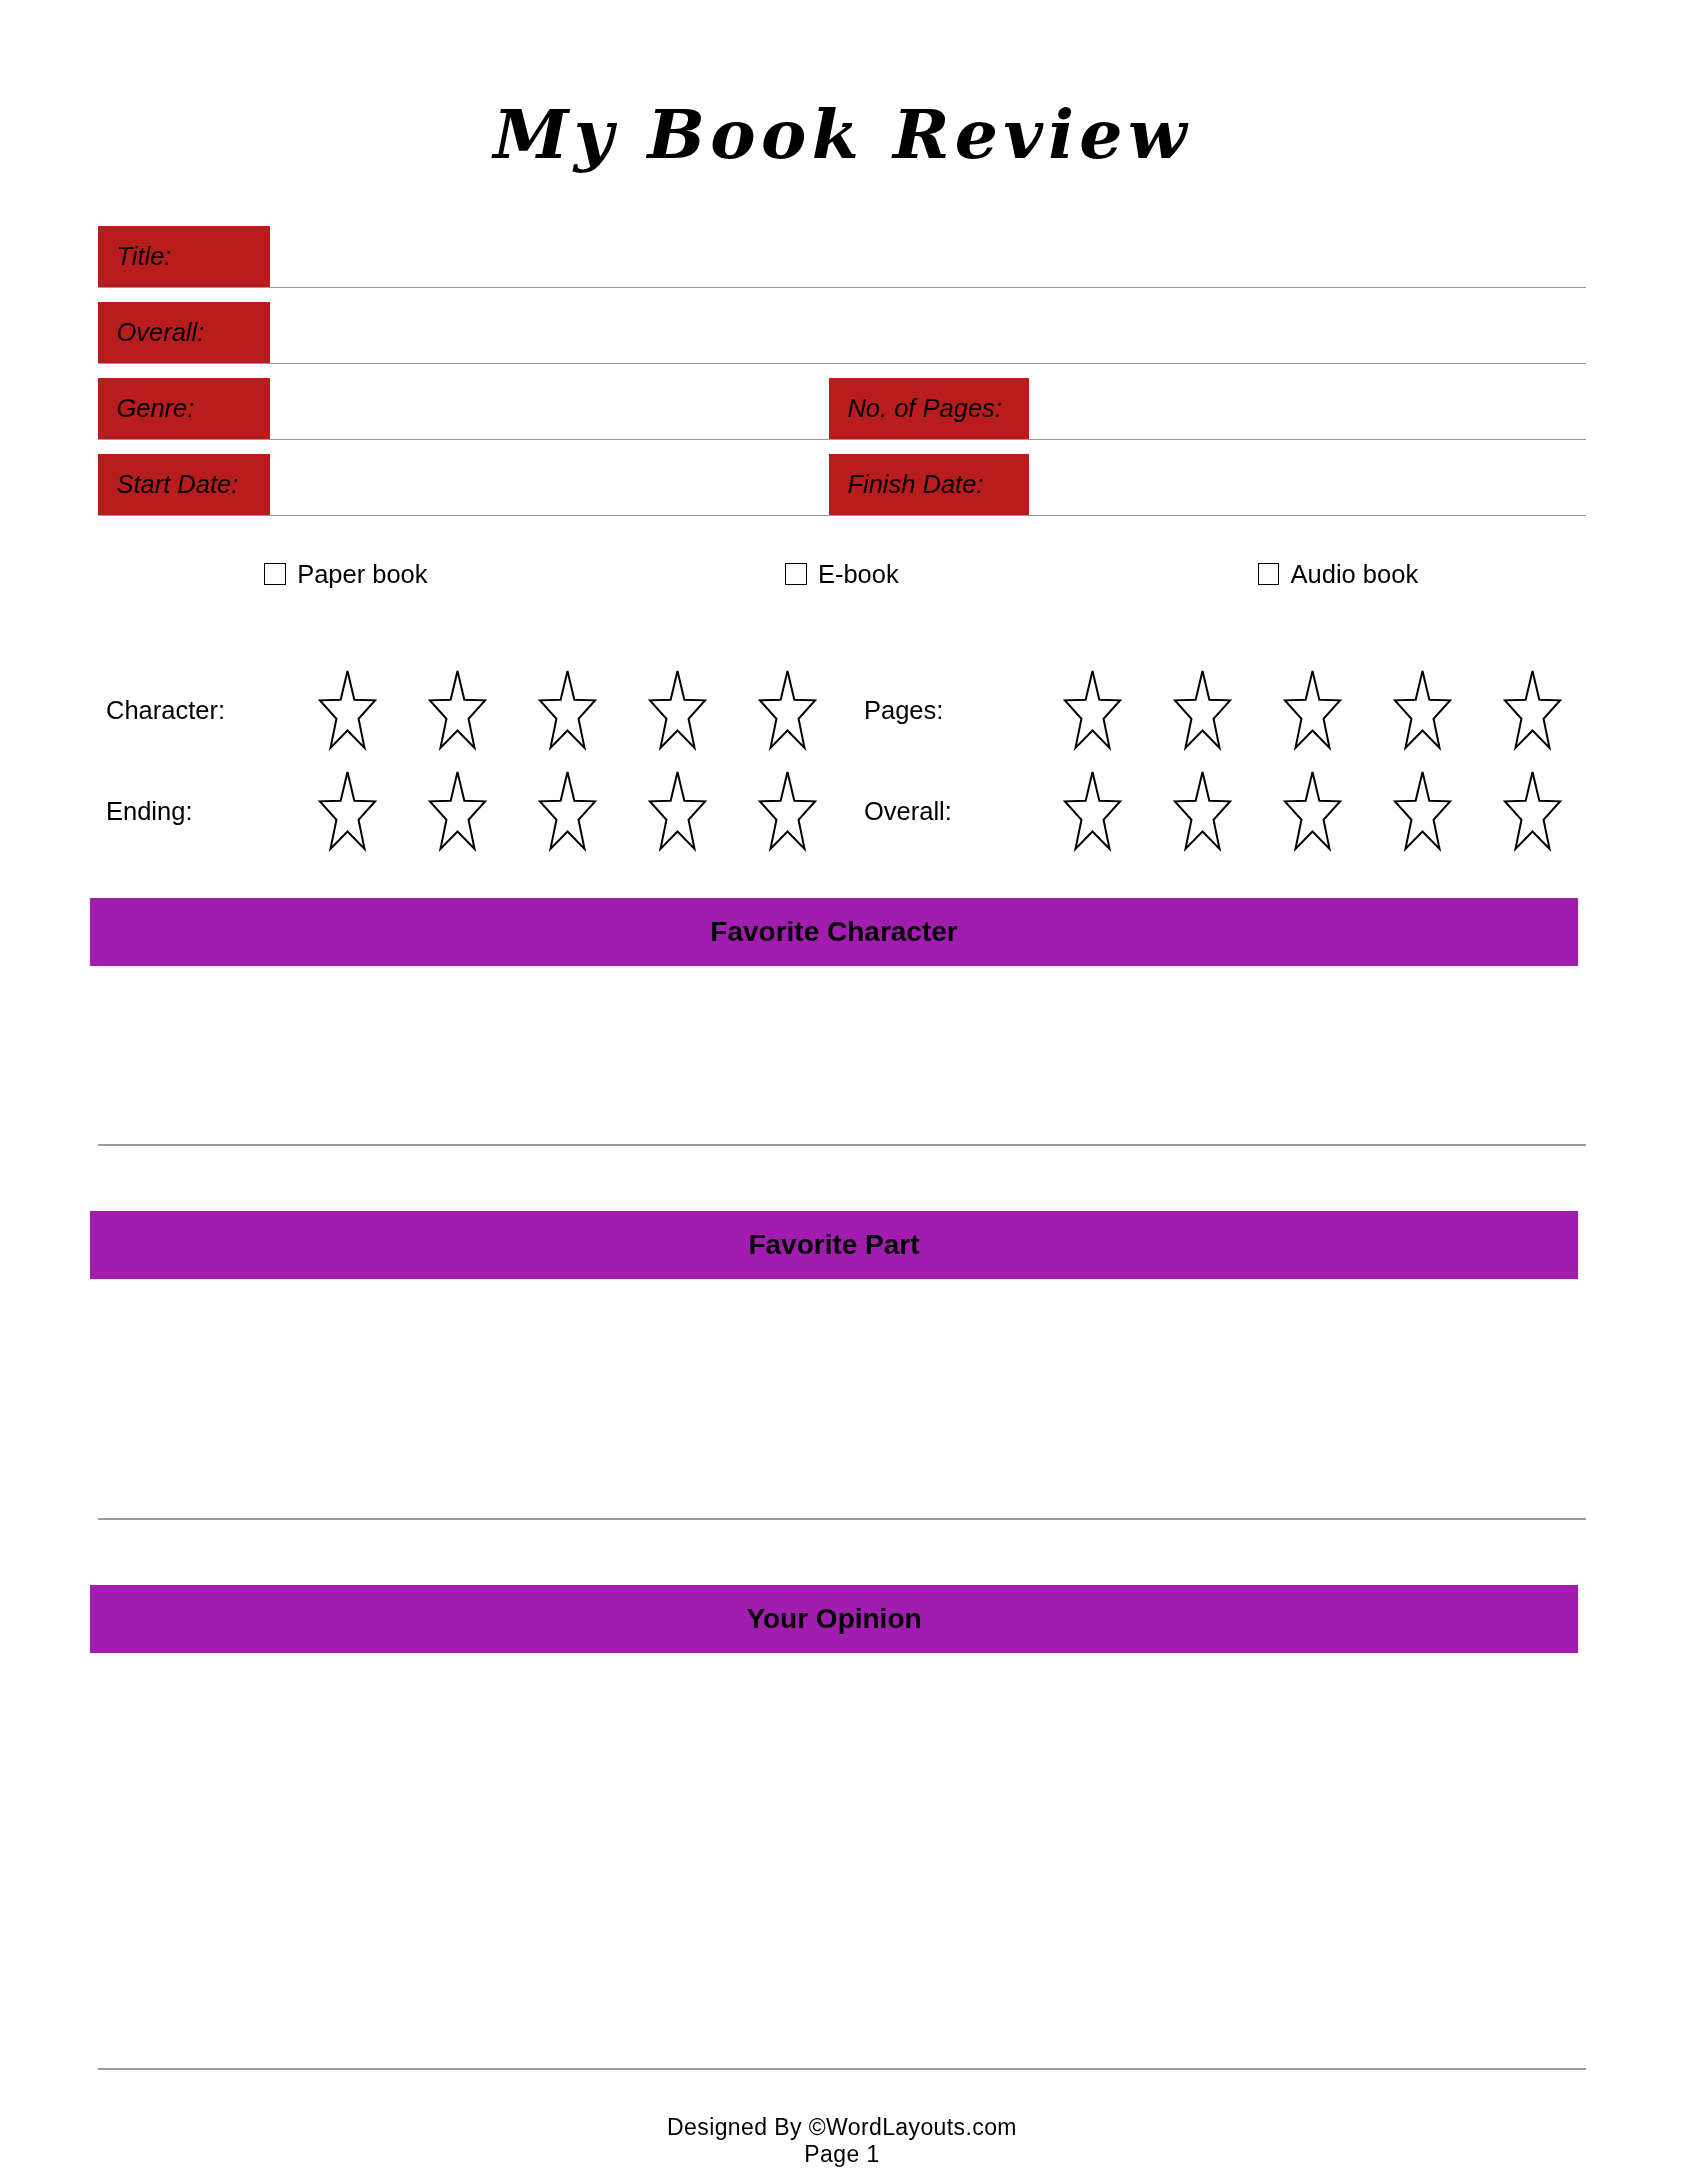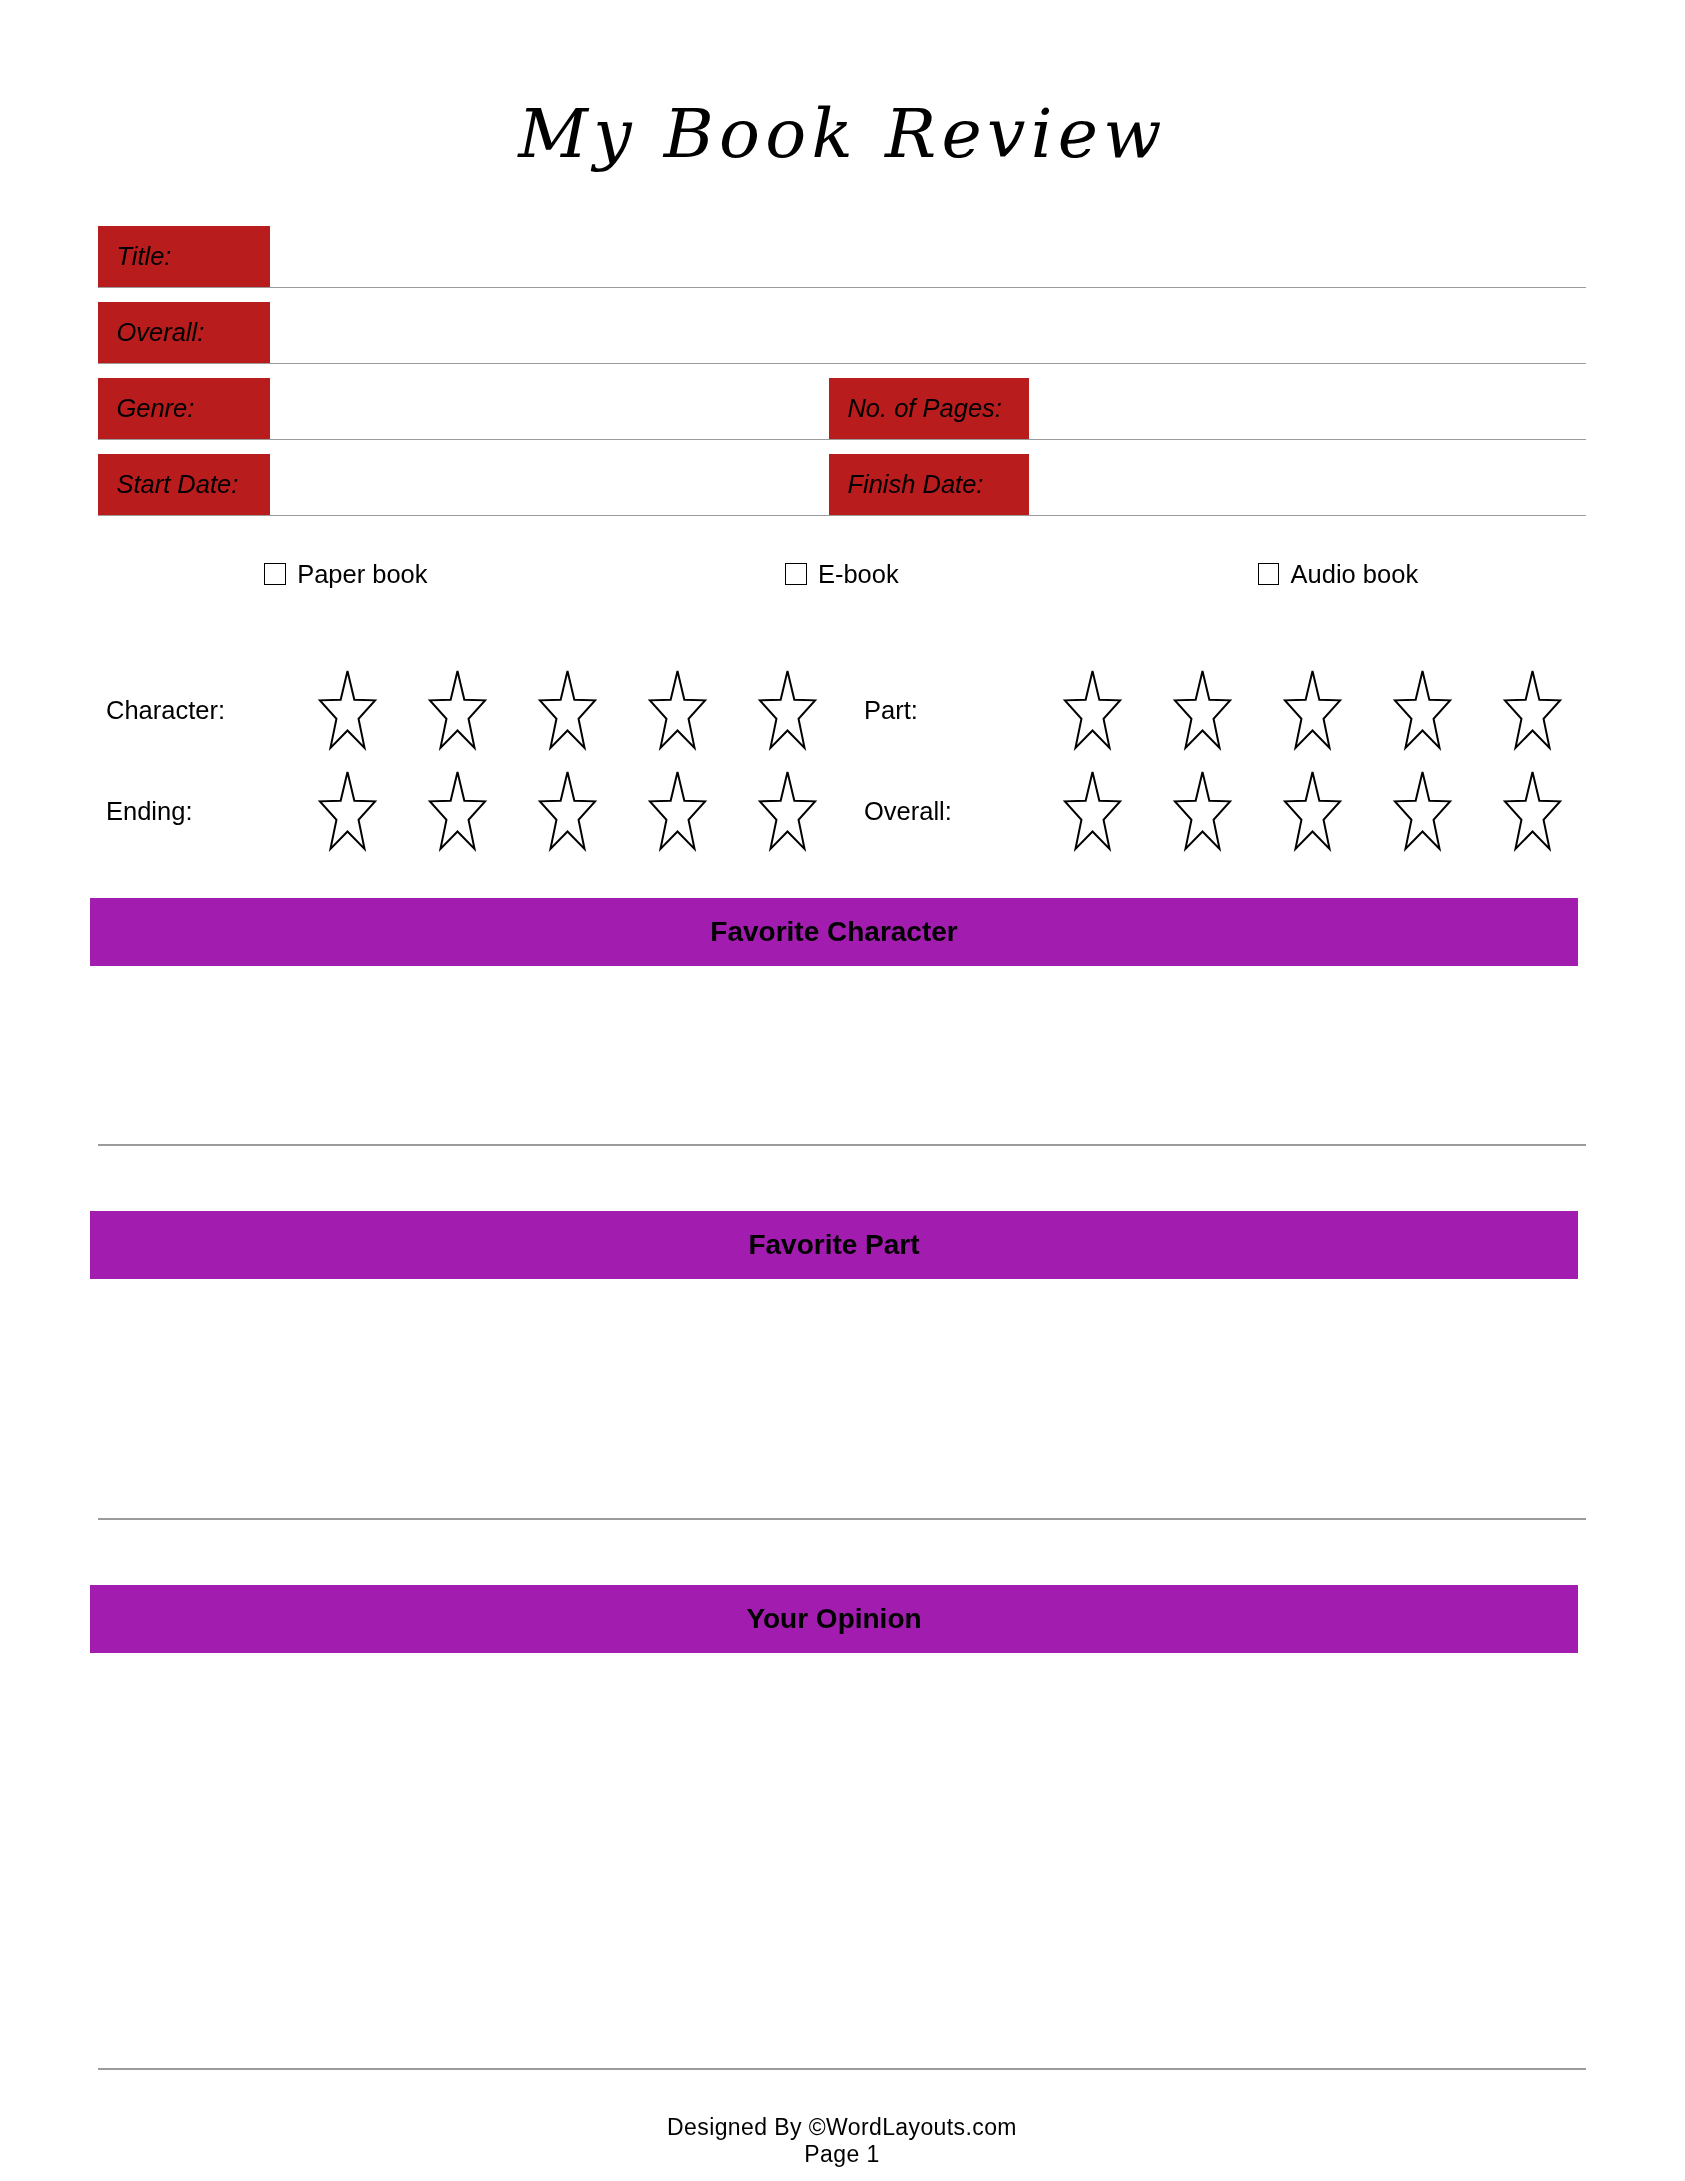--- a/index.html
+++ b/index.html
@@ -15,21 +15,21 @@
 
   
   .page-title {
     position: absolute;
     top: 48px;
     left: 0;
     width: 100%;
     text-align: center;
     font-family: cursive, "DejaVu Serif", serif;
     font-style: italic;
-    font-weight: normal;
+    font-weight: bold;
     font-size: 68px;
     letter-spacing: 5.3px;
   }
 
   
   .form-section {
     position: absolute;
     left: 98px;
     top: 226px;
     width: 1488px;
@@ -243,21 +243,21 @@
       <svg class="star" viewBox="0 0 100 86" preserveAspectRatio="none">
         <polygon points="50,0 61.2,32.1 95.2,32.8 68.1,53.4 77.9,85.9 50,66.5 22.1,85.9 31.9,53.4 4.8,32.8 38.8,32.1" fill="#ffffff" stroke="#000000" stroke-width="2" vector-effect="non-scaling-stroke"></polygon>
       </svg>
       <svg class="star" viewBox="0 0 100 86" preserveAspectRatio="none">
         <polygon points="50,0 61.2,32.1 95.2,32.8 68.1,53.4 77.9,85.9 50,66.5 22.1,85.9 31.9,53.4 4.8,32.8 38.8,32.1" fill="#ffffff" stroke="#000000" stroke-width="2" vector-effect="non-scaling-stroke"></polygon>
       </svg>
       <svg class="star" viewBox="0 0 100 86" preserveAspectRatio="none">
         <polygon points="50,0 61.2,32.1 95.2,32.8 68.1,53.4 77.9,85.9 50,66.5 22.1,85.9 31.9,53.4 4.8,32.8 38.8,32.1" fill="#ffffff" stroke="#000000" stroke-width="2" vector-effect="non-scaling-stroke"></polygon>
       </svg>
     </div>
-  <span class="rating-label rating-label-right">Part:</span>
+  <span class="rating-label rating-label-right">Pages:</span>
   <div class="stars stars-right">
       <svg class="star" viewBox="0 0 100 86" preserveAspectRatio="none">
         <polygon points="50,0 61.2,32.1 95.2,32.8 68.1,53.4 77.9,85.9 50,66.5 22.1,85.9 31.9,53.4 4.8,32.8 38.8,32.1" fill="#ffffff" stroke="#000000" stroke-width="2" vector-effect="non-scaling-stroke"></polygon>
       </svg>
       <svg class="star" viewBox="0 0 100 86" preserveAspectRatio="none">
         <polygon points="50,0 61.2,32.1 95.2,32.8 68.1,53.4 77.9,85.9 50,66.5 22.1,85.9 31.9,53.4 4.8,32.8 38.8,32.1" fill="#ffffff" stroke="#000000" stroke-width="2" vector-effect="non-scaling-stroke"></polygon>
       </svg>
       <svg class="star" viewBox="0 0 100 86" preserveAspectRatio="none">
         <polygon points="50,0 61.2,32.1 95.2,32.8 68.1,53.4 77.9,85.9 50,66.5 22.1,85.9 31.9,53.4 4.8,32.8 38.8,32.1" fill="#ffffff" stroke="#000000" stroke-width="2" vector-effect="non-scaling-stroke"></polygon>
       </svg>

